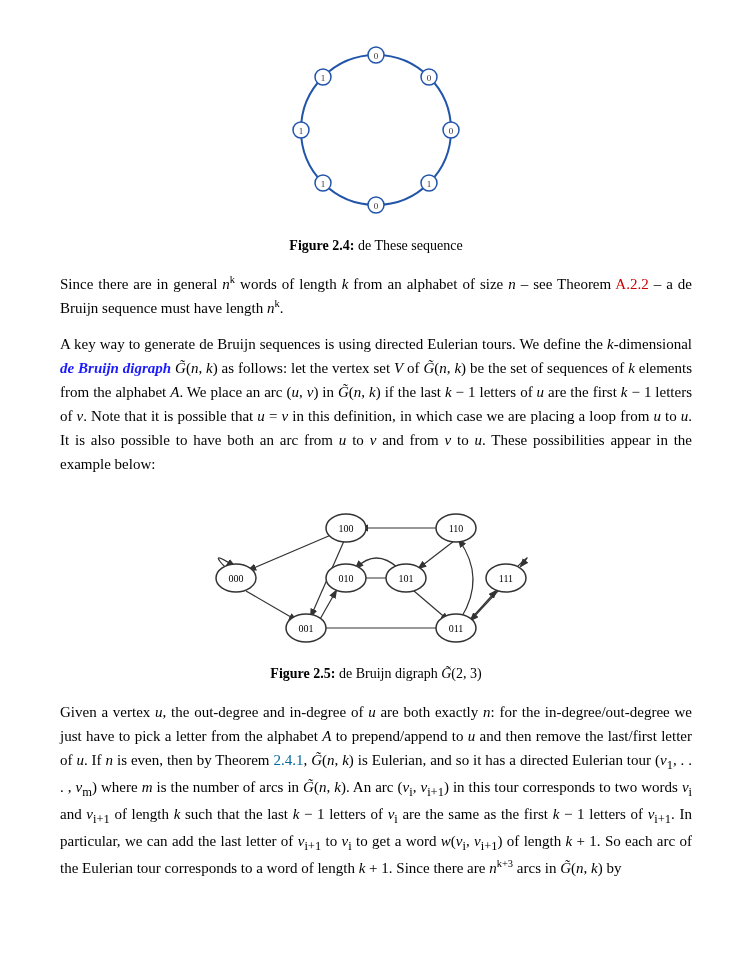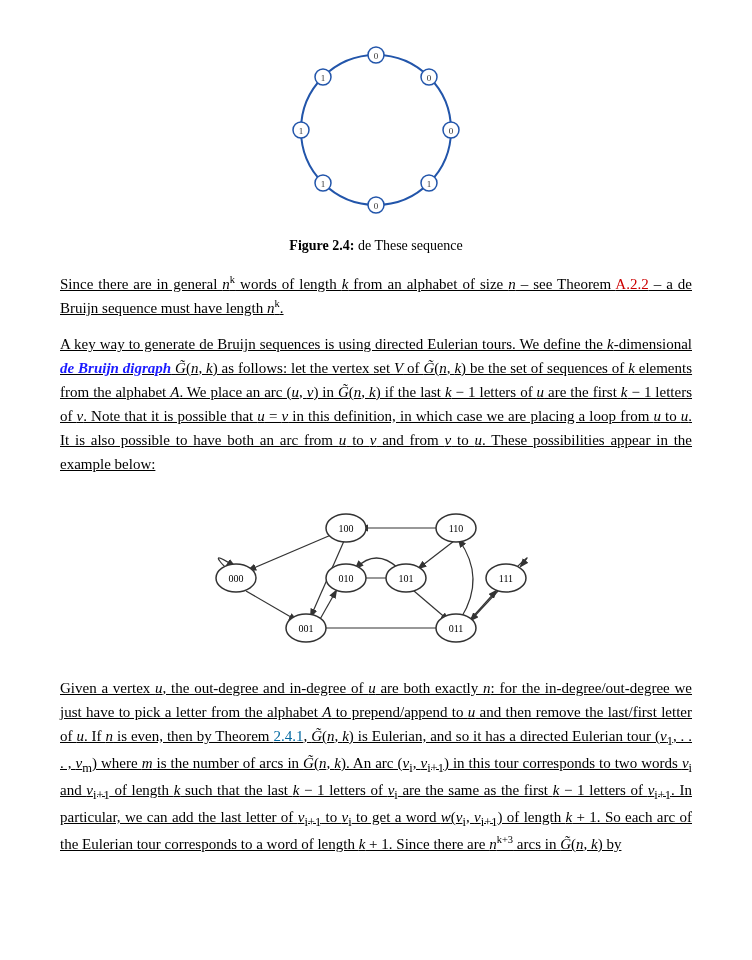--- a/index.html
+++ b/index.html
@@ -23,21 +23,20 @@
       margin-top: 8px;
       font-size: 14px;
     }
     .fig-label {
       font-weight: bold;
     }
     p {
       margin-bottom: 12px;
       line-height: 1.6;
       text-align: justify;
-      text-decoration: underline;
     }
     .link-blue {
       color: #0369a1;
       text-decoration: none;
     }
     .link-red {
       color: #cc0000;
       text-decoration: none;
     }
     .italic-bold {
@@ -171,20 +170,23 @@
       <ellipse cx="230" cy="90" rx="20" ry="14" fill="white" stroke="#333" stroke-width="1.5"></ellipse>
       <text x="230" y="94" text-anchor="middle" font-size="10" font-family="serif" fill="#000">101</text>
 
       <ellipse cx="280" cy="40" rx="20" ry="14" fill="white" stroke="#333" stroke-width="1.5"></ellipse>
       <text x="280" y="44" text-anchor="middle" font-size="10" font-family="serif" fill="#000">110</text>
 
       <ellipse cx="330" cy="90" rx="20" ry="14" fill="white" stroke="#333" stroke-width="1.5"></ellipse>
       <text x="330" y="94" text-anchor="middle" font-size="10" font-family="serif" fill="#000">111</text>
     </svg>
   </div>
+  <div class="figure-caption">
+    <span class="fig-label">Figure 2.5:</span><span> de Bruijn digraph <em>G̃</em>(2, 3)</span>
+  </div>
 </div>
 
 <p>
   Given a vertex <em>u</em>, the out-degree and in-degree of <em>u</em> are both exactly <em>n</em>: for the in-degree/out-degree we just have to pick a letter from the alphabet <em>A</em> to prepend/append to <em>u</em> and then
   remove the last/first letter of <em>u</em>. If <em>n</em> is even, then by Theorem <a class="link-blue">2.4.1</a>, <em>G̃</em>(<em>n</em>, <em>k</em>) is Eulerian,
   and so it has a directed Eulerian tour (<em>v</em><sub>1</sub>, . . . , <em>v</em><sub>m</sub>) where <em>m</em> is the number of arcs in <em>G̃</em>(<em>n</em>, <em>k</em>).
   An arc (<em>v</em><sub>i</sub>, <em>v</em><sub>i+1</sub>) in this tour corresponds to two words <em>v</em><sub>i</sub> and <em>v</em><sub>i+1</sub> of length <em>k</em> such that the
   last <em>k</em> − 1 letters of <em>v</em><sub>i</sub> are the same as the first <em>k</em> − 1 letters of <em>v</em><sub>i+1</sub>. In particular, we can
   add the last letter of <em>v</em><sub>i+1</sub> to <em>v</em><sub>i</sub> to get a word <em>w</em>(<em>v</em><sub>i</sub>, <em>v</em><sub>i+1</sub>) of length <em>k</em> + 1. So each arc of the
   Eulerian tour corresponds to a word of length <em>k</em> + 1. Since there are <em>n</em><sup>k+3</sup> arcs in <em>G̃</em>(<em>n</em>, <em>k</em>) by

